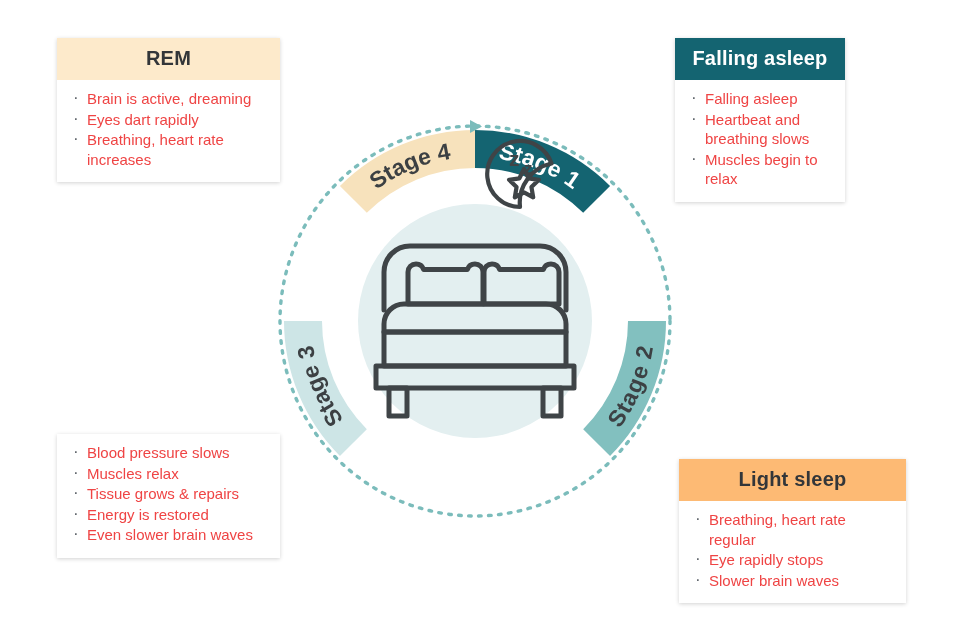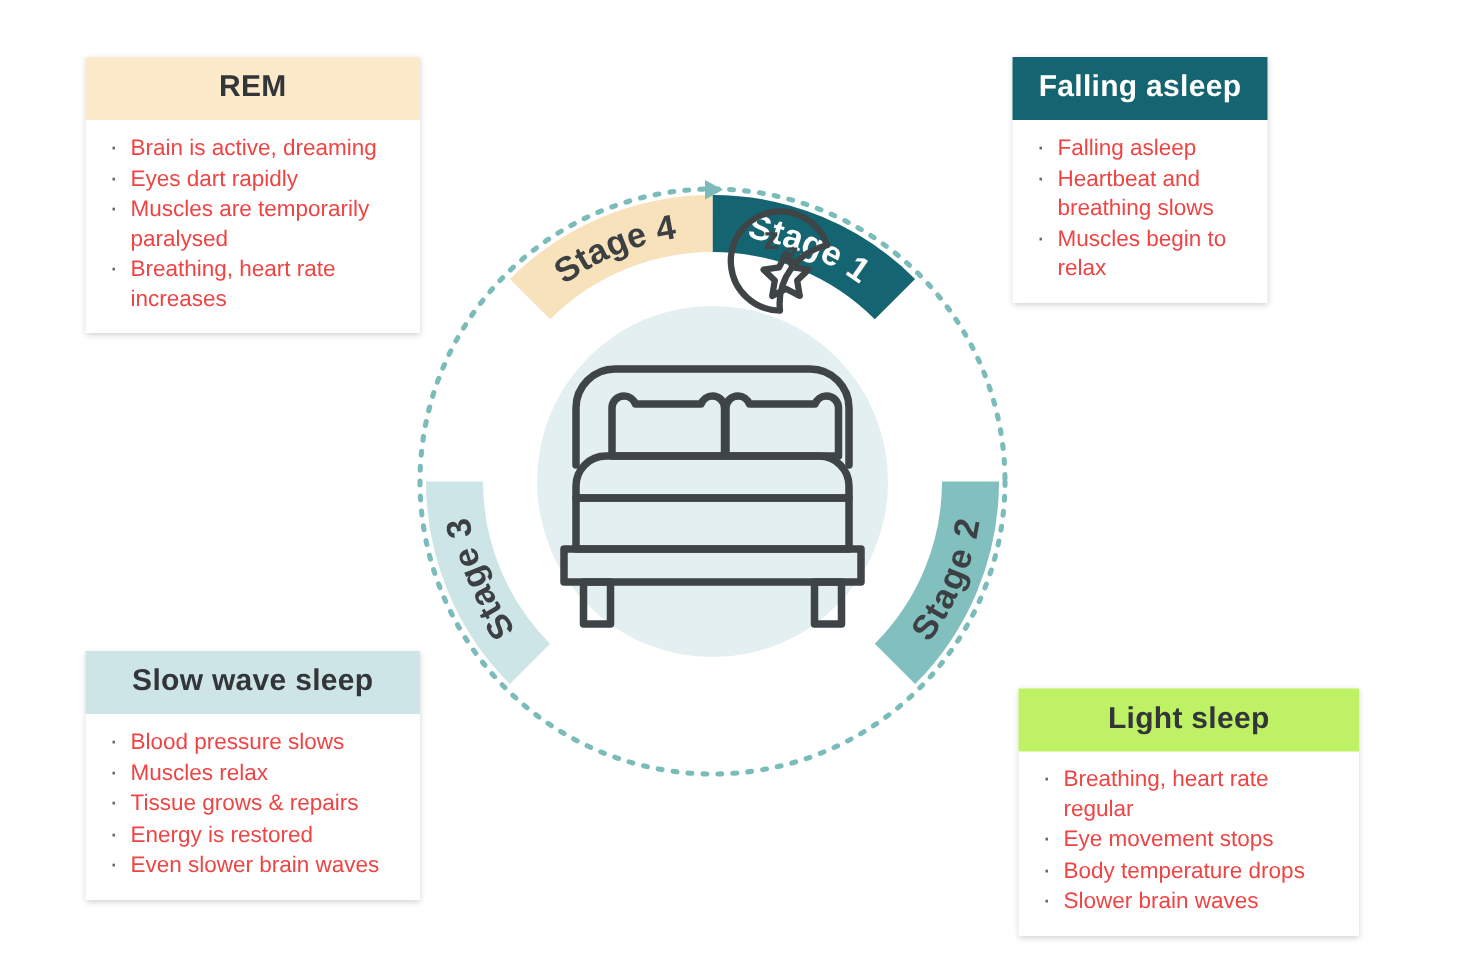--- a/index.html
+++ b/index.html
@@ -88,63 +88,58 @@
 <div class="stage">
 
   <div class="card" id="card-rem">
     <div class="card-header" style="background: rgb(253, 234, 203);">
       <span>REM</span>
     </div>
     <div class="card-body">
       <ul class="bullet-list">
         <li>Brain is active, dreaming</li>
         <li>Eyes dart rapidly</li>
-        <li>Muscles are temporarily paralysed</li>
         <li>Breathing, heart rate increases</li>
       </ul>
     </div>
   </div>
 
   <div class="card" id="card-falling">
     <div class="card-header dark" style="background: rgb(20, 100, 113);">
       <span>Falling asleep</span>
     </div>
     <div class="card-body">
       <ul class="bullet-list">
         <li>Falling asleep</li>
         <li>Heartbeat and breathing slows</li>
         <li>Muscles begin to relax</li>
       </ul>
     </div>
   </div>
 
   <div class="card" id="card-slow">
-    <div class="card-header" style="background: rgb(205, 229, 230);">
-      <span>Slow wave sleep</span>
-    </div>
     <div class="card-body">
       <ul class="bullet-list">
         <li>Blood pressure slows</li>
         <li>Muscles relax</li>
         <li>Tissue grows &amp; repairs</li>
         <li>Energy is restored</li>
         <li>Even slower brain waves</li>
       </ul>
     </div>
   </div>
 
   <div class="card" id="card-light">
-    <div class="card-header" style="background: #bef264;">
+    <div class="card-header" style="background: #fdba74;">
       <span>Light sleep</span>
     </div>
     <div class="card-body">
       <ul class="bullet-list">
         <li>Breathing, heart rate regular</li>
-        <li>Eye movement stops</li>
-        <li>Body temperature drops</li>
+        <li>Eye rapidly stops</li>
         <li>Slower brain waves</li>
       </ul>
     </div>
   </div>
 
   <div id="diagram">
     <svg width="406" height="406" viewBox="0 0 406 406" xmlns="http://www.w3.org/2000/svg">
       <defs>
 
         <path id="tp-stage1" d="M 203,203 m 0,-172 a 172,172 0 0 1 121.62,50.38" fill="none"></path>

